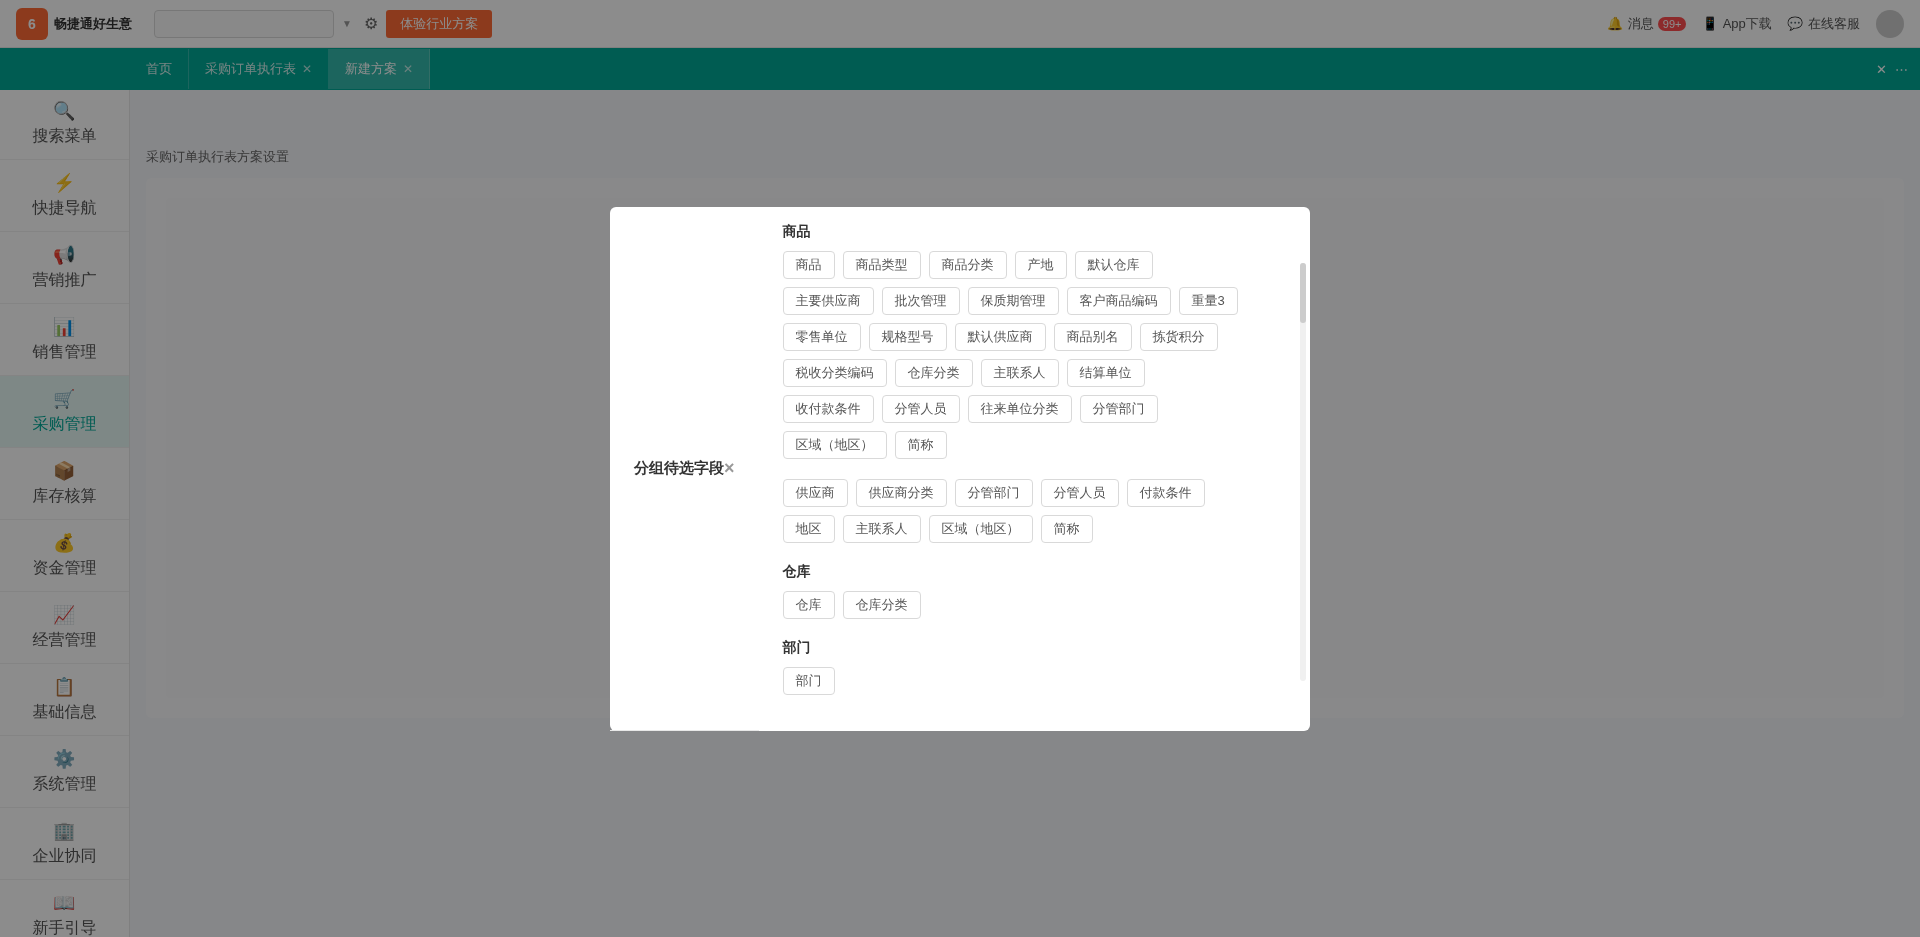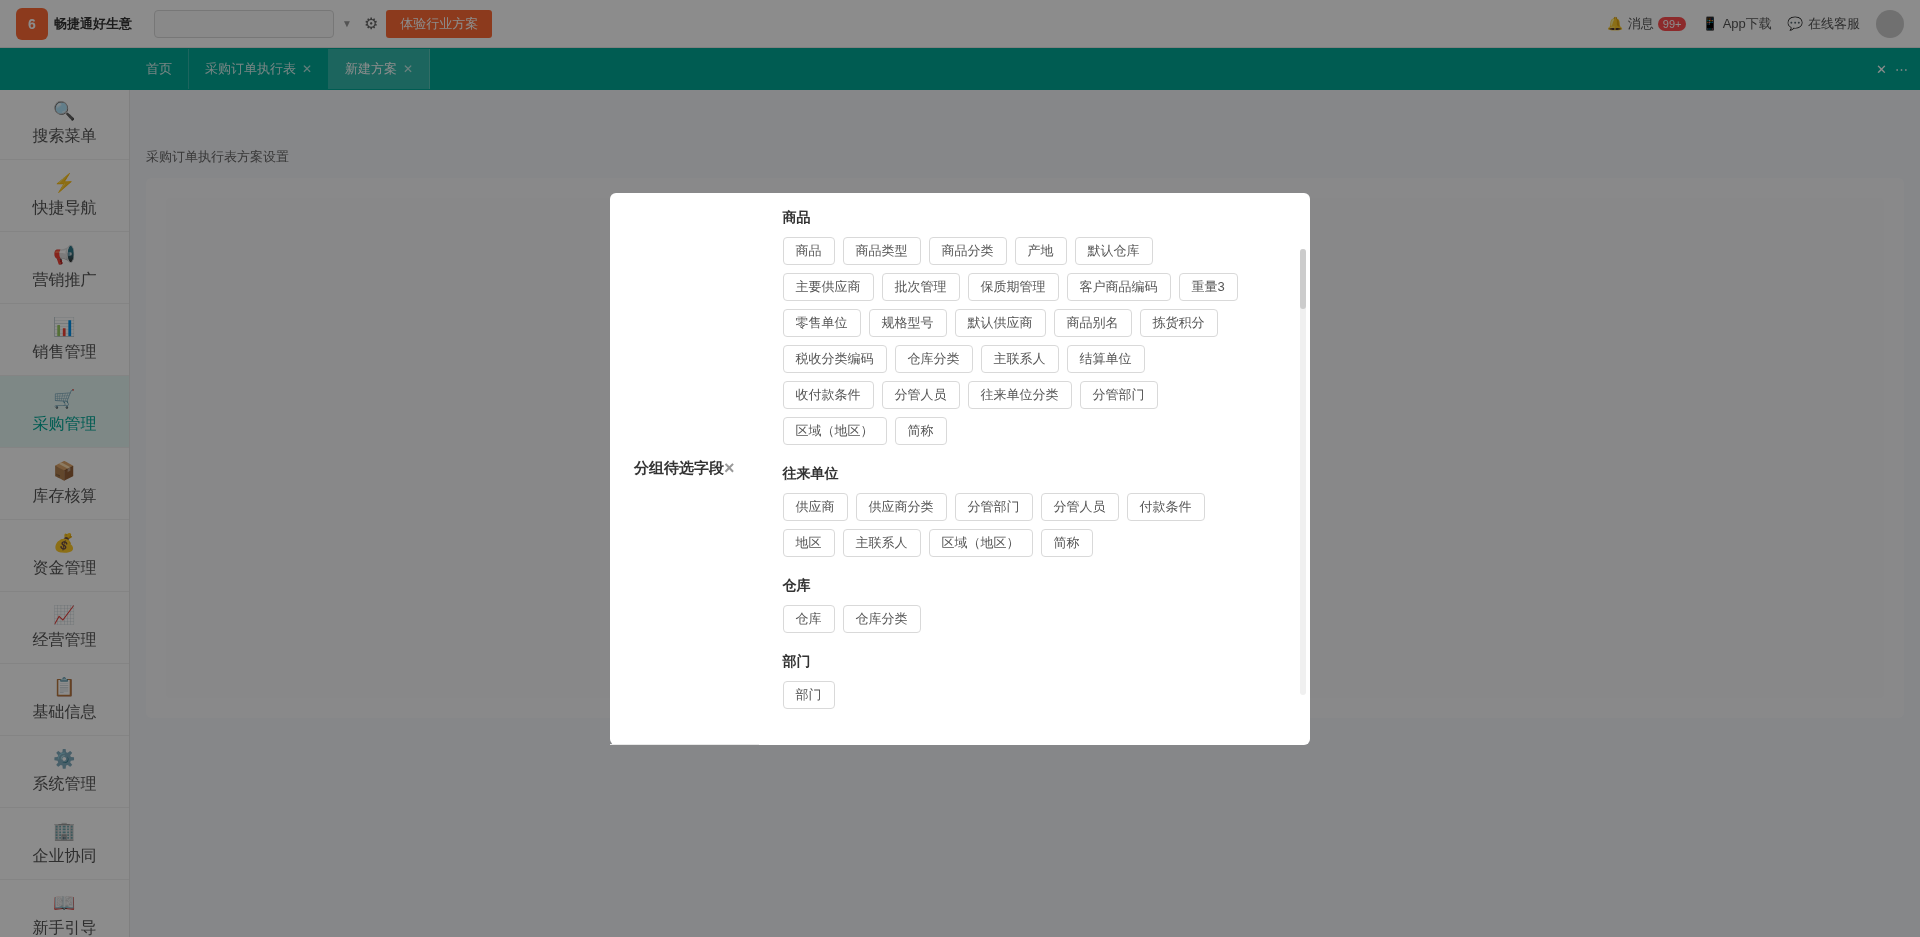--- a/index.html
+++ b/index.html
@@ -326,21 +326,20 @@
           <button class="field-tag">收付款条件</button>
           <button class="field-tag">分管人员</button>
           <button class="field-tag">往来单位分类</button>
           <button class="field-tag">分管部门</button>
           <button class="field-tag">区域（地区）</button>
           <button class="field-tag">简称</button>
         </div>
       </div>
 
       <div class="field-group">
-        <div class="field-group-title">往来单位</div>
         <div class="field-tags">
           <button class="field-tag">供应商</button>
           <button class="field-tag">供应商分类</button>
           <button class="field-tag">分管部门</button>
           <button class="field-tag">分管人员</button>
           <button class="field-tag">付款条件</button>
           <button class="field-tag">地区</button>
           <button class="field-tag">主联系人</button>
           <button class="field-tag">区域（地区）</button>
           <button class="field-tag">简称</button>

